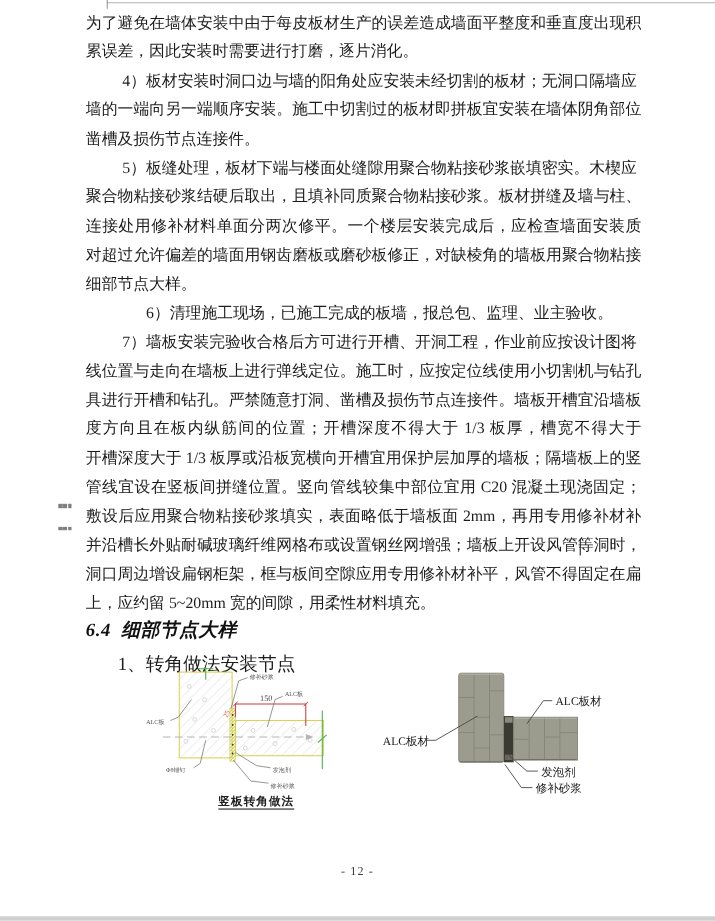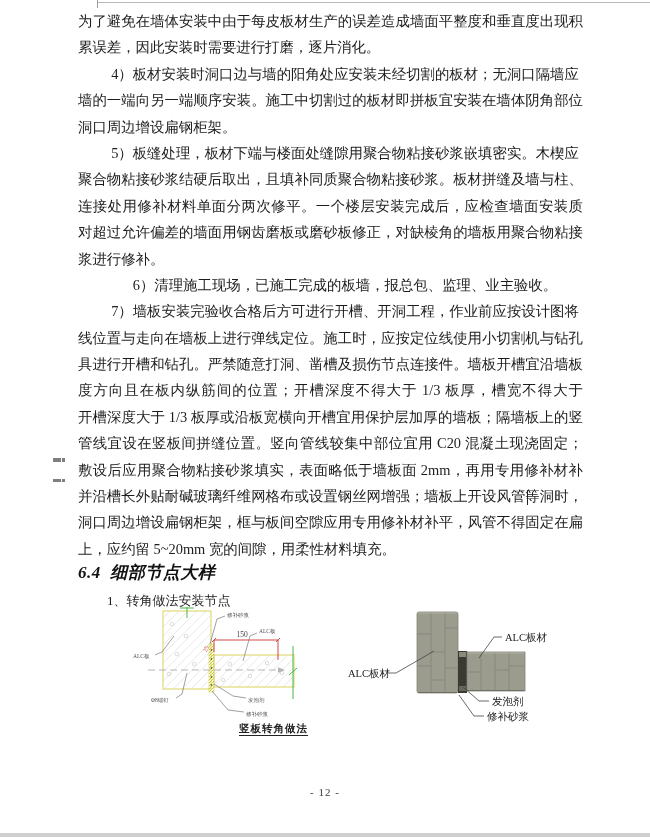--- a/index.html
+++ b/index.html
@@ -16,30 +16,30 @@
 
   
   .textblock{position:absolute;left:78px;top:8px;width:505px;color:#1c1c1c;}
   .ln{font-size:14.4px;line-height:26.4px;height:26.4px;overflow:hidden;white-space:normal;}
   .ln.fill{text-align:justify;text-align-last:justify;}
   .ln.ind{padding-left:29px;text-align:center;}
   .caret{position:absolute;left:527px;top:490px;width:1px;height:15px;background:#222;}
 
   .heading{position:absolute;left:78px;top:561px;font-size:17px;font-weight:bold;
            color:#111;white-space:pre;letter-spacing:0.5px;font-style:italic;}
-  .list-item{position:absolute;left:107px;top:592px;font-size:13px;color:#1c1c1c;text-align:right;}
+  .list-item{position:absolute;left:107px;top:592px;font-size:17px;color:#1c1c1c;text-align:right;}
 
   
   .dots{position:absolute;left:53px;top:458px;width:12px;height:24px;
         display:flex;flex-wrap:wrap;justify-content:space-between;align-content:space-between;}
   .dots span{width:3.5px;height:3.5px;background:#7f7f7f;display:block;}
 
   
   .cad{position:absolute;left:130px;top:606px;width:180px;height:145px;}
-  .cad-caption{position:absolute;left:158px;top:722px;width:150px;text-align:right;
+  .cad-caption{position:absolute;left:158px;top:722px;width:150px;text-align:center;
                font-size:10.5px;font-weight:600;color:#222;text-decoration:underline;
                text-underline-offset:3px;letter-spacing:1px;}
   .photo{position:absolute;left:348px;top:606px;width:235px;height:125px;}
 
   .fig-caption{position:absolute;left:78px;top:753px;width:505px;text-align:center;
                font-size:13px;font-weight:bold;color:#111;white-space:pre;padding-left:14px;box-sizing:border-box;}
   .page-num{position:absolute;left:0;top:786px;width:650px;text-align:center;
             font-size:11px;color:#3a3a3a;letter-spacing:1px;}
 </style>
 </head>
@@ -48,26 +48,26 @@
 <div class="page">
 
   <div class="boundary-h"></div>
   <div class="boundary-v"></div>
 
   <div class="textblock">
     <div class="ln fill">为了避免在墙体安装中由于每皮板材生产的误差造成墙面平整度和垂直度出现积</div>
     <div class="ln">累误差，因此安装时需要进行打磨，逐片消化。</div>
     <div class="ln ind fill">4）板材安装时洞口边与墙的阳角处应安装未经切割的板材；无洞口隔墙应从</div>
     <div class="ln fill">墙的一端向另一端顺序安装。施工中切割过的板材即拼板宜安装在墙体阴角部位或</div>
-    <div class="ln">洞口周边增设扁钢柜架。</div>
+    <div class="ln">凿槽及损伤节点连接件。</div>
     <div class="ln ind fill">5）板缝处理，板材下端与楼面处缝隙用聚合物粘接砂浆嵌填密实。木楔应在</div>
     <div class="ln fill">聚合物粘接砂浆结硬后取出，且填补同质聚合物粘接砂浆。板材拼缝及墙与柱、梁</div>
     <div class="ln fill">连接处用修补材料单面分两次修平。一个楼层安装完成后，应检查墙面安装质量，</div>
     <div class="ln fill">对超过允许偏差的墙面用钢齿磨板或磨砂板修正，对缺棱角的墙板用聚合物粘接砂</div>
-    <div class="ln">浆进行修补。</div>
+    <div class="ln">细部节点大样。</div>
     <div class="ln ind">6）清理施工现场，已施工完成的板墙，报总包、监理、业主验收。</div>
     <div class="ln ind fill">7）墙板安装完验收合格后方可进行开槽、开洞工程，作业前应按设计图将管</div>
     <div class="ln fill">线位置与走向在墙板上进行弹线定位。施工时，应按定位线使用小切割机与钻孔机</div>
     <div class="ln fill">具进行开槽和钻孔。严禁随意打洞、凿槽及损伤节点连接件。墙板开槽宜沿墙板长</div>
     <div class="ln fill">度方向且在板内纵筋间的位置；开槽深度不得大于 1/3 板厚，槽宽不得大于 30mm；</div>
     <div class="ln fill">开槽深度大于 1/3 板厚或沿板宽横向开槽宜用保护层加厚的墙板；隔墙板上的竖向</div>
     <div class="ln fill">管线宜设在竖板间拼缝位置。竖向管线较集中部位宜用 C20 混凝土现浇固定；管线</div>
     <div class="ln fill">敷设后应用聚合物粘接砂浆填实，表面略低于墙板面 2mm，再用专用修补材补平，</div>
     <div class="ln fill">并沿槽长外贴耐碱玻璃纤维网格布或设置钢丝网增强；墙板上开设风管等洞时，应</div>
     <div class="ln fill">洞口周边增设扁钢柜架，框与板间空隙应用专用修补材补平，风管不得固定在扁钢</div>

